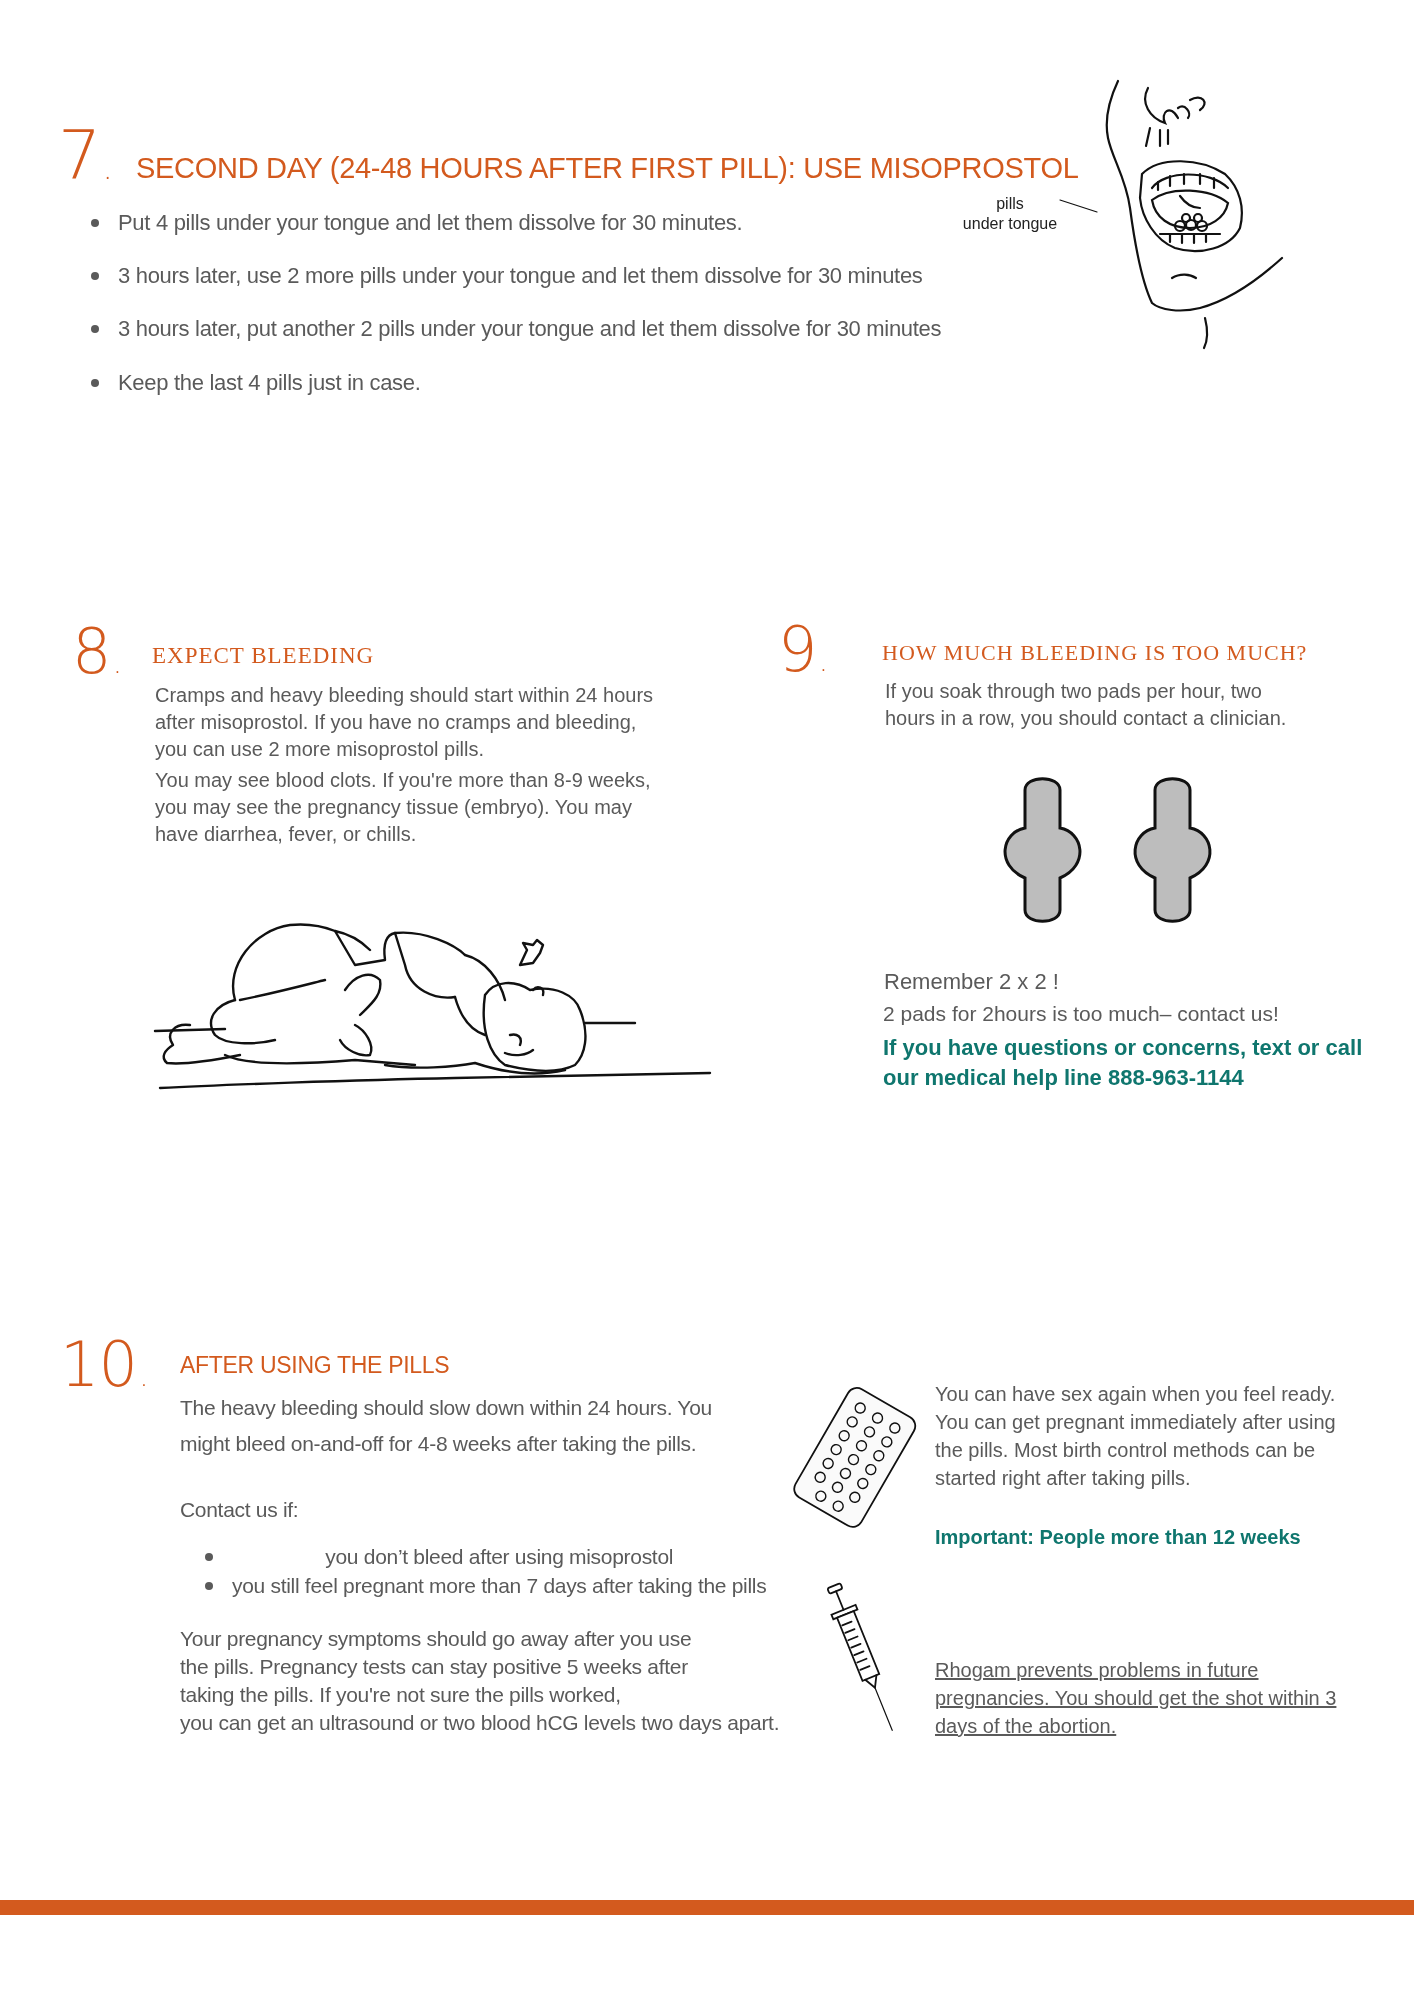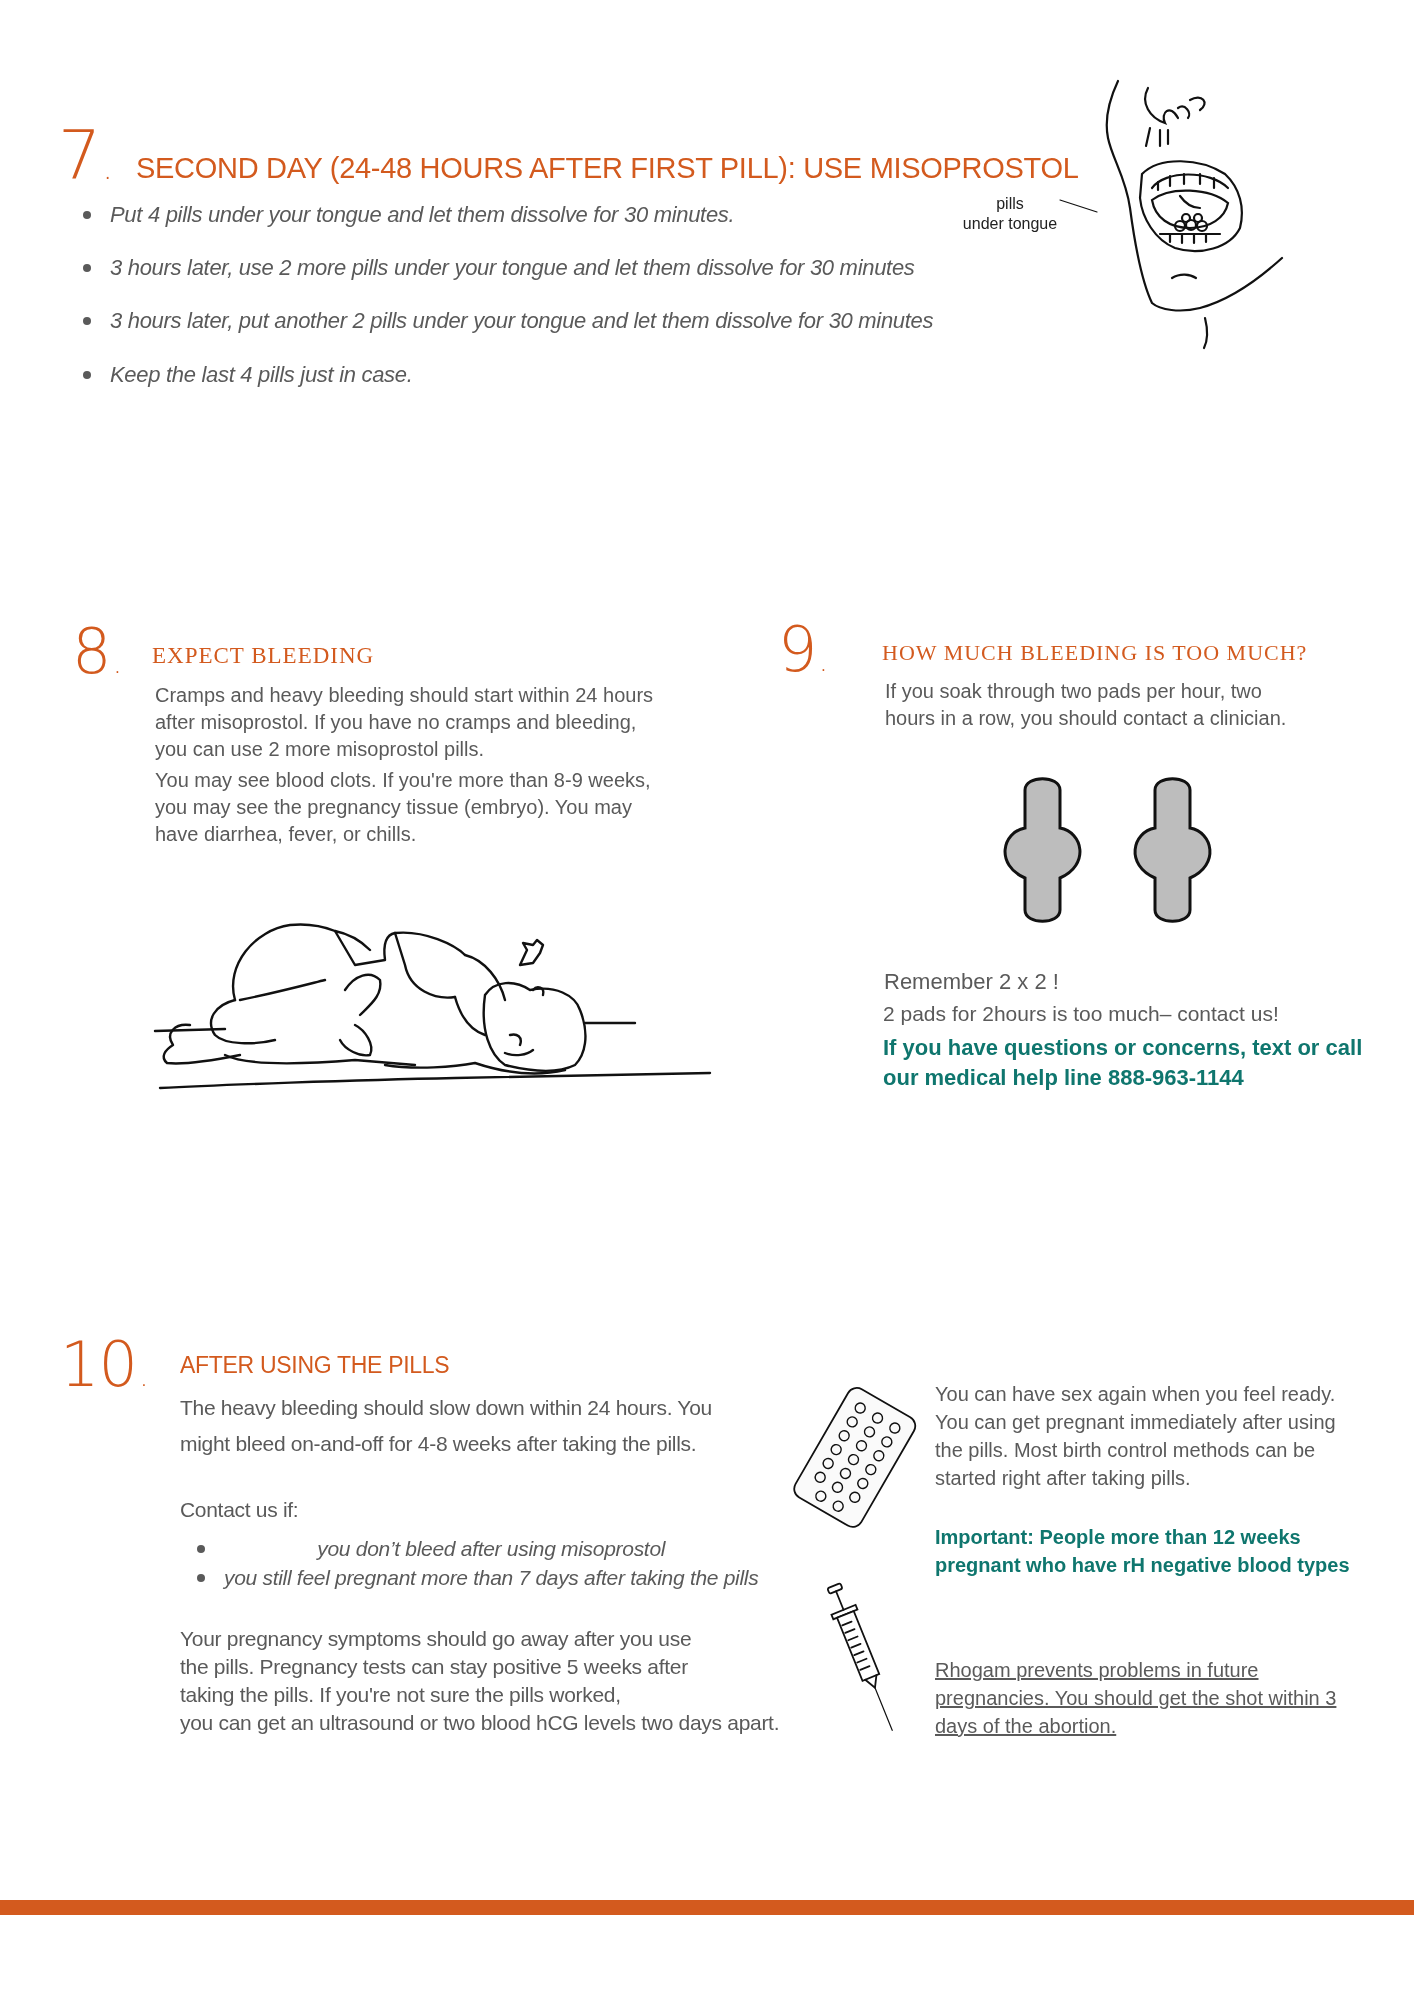--- a/index.html
+++ b/index.html
@@ -19,21 +19,21 @@
       position: absolute; color: #d35a1e;
       font-family: Liberation Serif, serif;
       font-size: 23px; letter-spacing: 1px; white-space: nowrap;
       transform-origin: left top;
     }
     .txt {
       position: absolute; font-size: 21px; line-height: 28px; color: #5a5a5a;
       font-family: "Liberation Sans", sans-serif;
     }
     .condensed { font-family: "Liberation Sans Narrow", "Liberation Sans", sans-serif; letter-spacing: -0.3px; }
-    .bullets { list-style: none; margin: 4px; padding: 0; font-style: italic; }
+    .bullets { list-style: none; margin: 12px; padding: 0; }
     .bullets li { position: relative; padding-left: 30px; white-space: nowrap; }
     .bullets li::before {
       content: ""; position: absolute; left: 3px; width: 8px; height: 8px;
       border-radius: 50%; background: #5a5a5a; top: 50%; margin-top: -4px;
     }
     .b { font-weight: bold; color: #0f766e; }
     .footer-bar { position: absolute; left: 0; top: 1900px; width: 1414px; height: 15px; background: #d35a1e; }
     svg { position: absolute; overflow: visible; }
   </style>
 </head>
@@ -223,21 +223,20 @@
 
   <div class="txt" style="left:935px; top:1380px; font-size:20px; line-height:28px;">
     <div>You can have sex again when you feel ready.</div>
     <div>You can get pregnant immediately after using</div>
     <div>the pills. Most birth control methods can be</div>
     <div>started right after taking pills.</div>
   </div>
 
   <div class="txt b" style="left:935px; top:1523px; font-size:20px; line-height:28px;">
     <div>Important: People more than 12 weeks</div>
-    <div>pregnant who have rH negative blood types</div>
   </div>
 
   <div class="txt" style="left:935px; top:1656px; font-size:20px; line-height:28px;text-decoration:underline;">
     <div>Rhogam prevents problems in future</div>
     <div>pregnancies. You should get the shot within 3</div>
     <div>days of the abortion.</div>
   </div>
 </section>
 
 <div class="footer-bar"></div>

